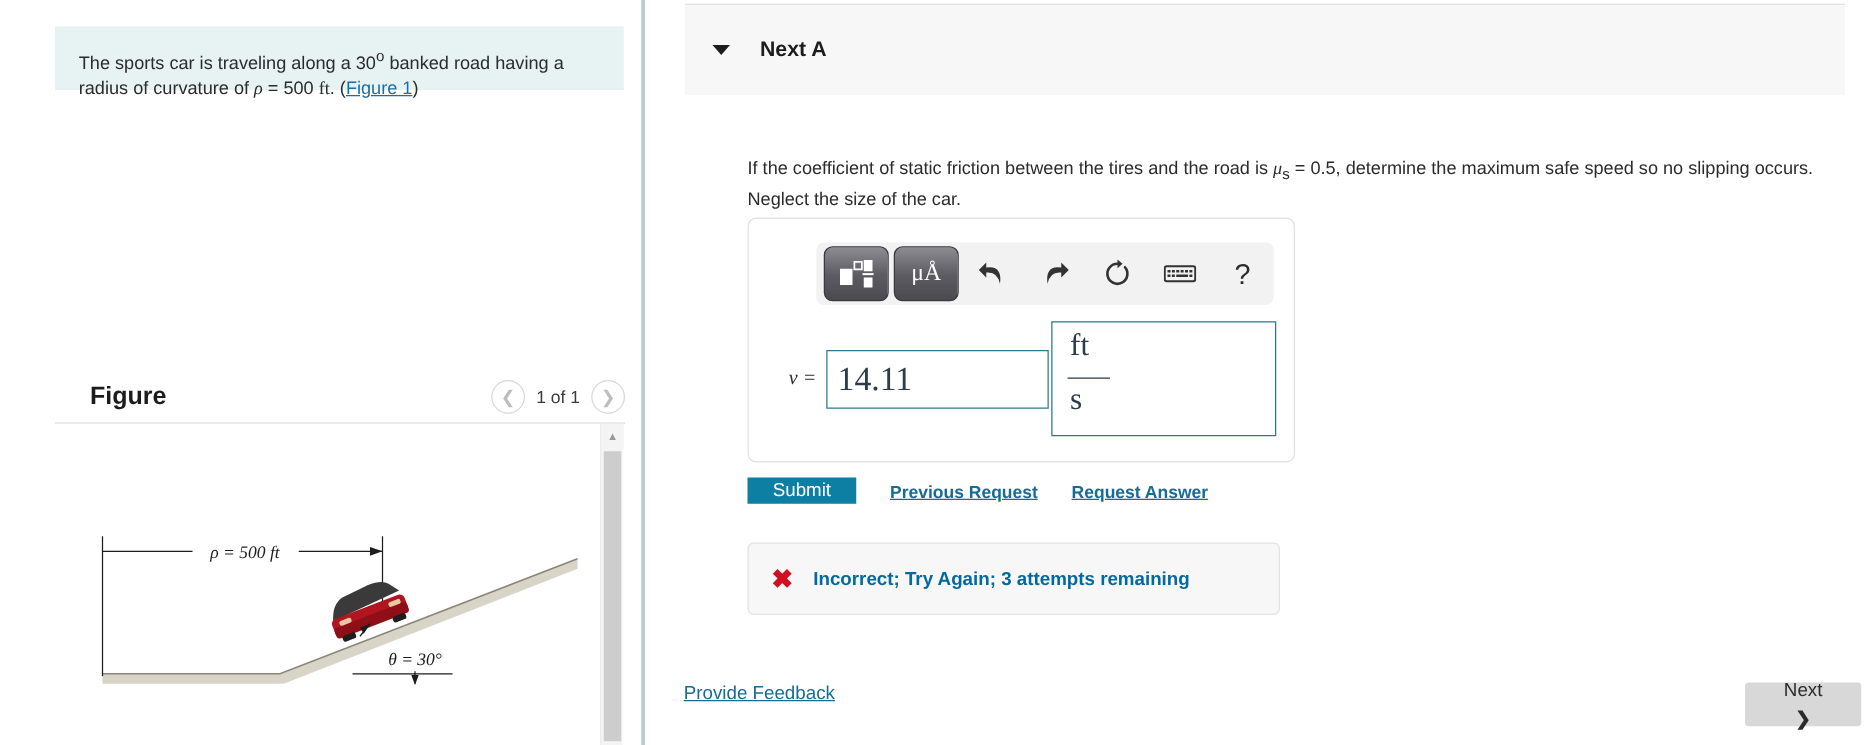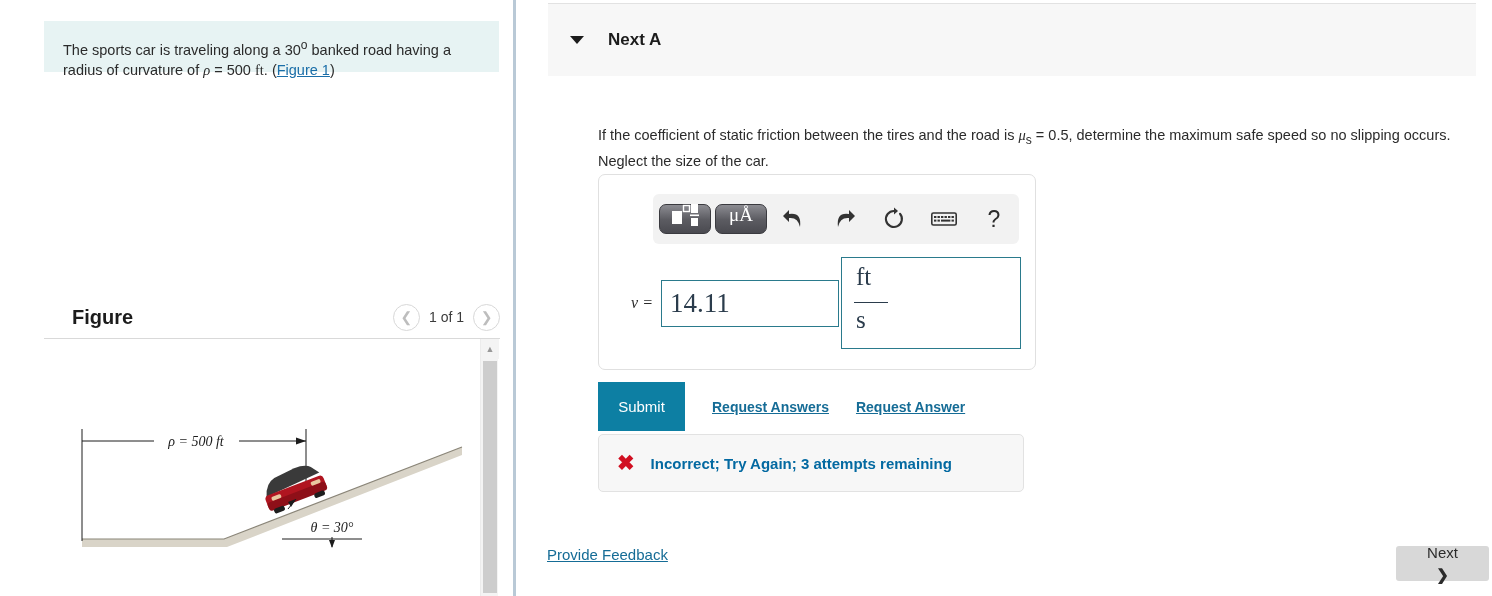--- a/index.html
+++ b/index.html
@@ -115,24 +115,24 @@
     width: 438px; height: 196px;
     border: 1px solid #e0e0e0; border-radius: 7px; background: #fff;
   }
   .toolbar {
     position: absolute; left: 54px; top: 19px;
     width: 366px; height: 50px;
     background: #f2f2f2; border-radius: 6px;
     display: flex; align-items: center; padding-left: 6px; gap: 4px;
   }
   .tb-btn {
-    width: 52px; height: 30px; border-radius: 7px;
+    width: 52px; height: 44px; border-radius: 7px;
     background: linear-gradient(180deg,#8c8c92 0%,#5c5c62 52%,#4a4a50 100%);
     border: 1px solid #3a3a3f;
-    display: flex; align-items: flex-end; justify-content: center;
+    display: flex; align-items: center; justify-content: center;
     cursor: pointer;
   }
   .tb-icon {
     width: 30px; height: 36px;
     display: flex; align-items: center; justify-content: center;
     color: #fff; font-family: "Liberation Serif", serif; font-size: 19px;
   }
   .tb-plain {
     width: 46px; height: 40px;
     display: flex; align-items: center; justify-content: center;
@@ -169,21 +169,21 @@
   .unit-bar {
     position: absolute; left: 12px; top: 44px;
     width: 34px; height: 1px; background: #2b3c4c;
   }
 
   .submit-row {
     position: absolute; left: 82px; top: 382px;
     display: flex; align-items: center;
   }
   .submit-btn {
-    width: 87px; height: 49px; background: #0d7fa3;
+    width: 87px; height: 21px; background: #0d7fa3;
     color: #fff; font-size: 15px; border: none;
     display: flex; align-items: center; justify-content: center;
     cursor: pointer; font-family: "Liberation Sans", sans-serif;
   }
   .link-btn {
     margin-left: 27px; color: #156c96; font-size: 14px;
     font-weight: bold; text-decoration: underline; cursor: pointer;
   }
 
   .feedback-box {
@@ -342,21 +342,21 @@
         <div class="units-field">
           <span class="unit-num">ft</span>
           <span class="unit-bar"></span>
           <span class="unit-den">s</span>
         </div>
       </div>
     </div>
 
     <div class="submit-row">
       <button class="submit-btn">Submit</button>
-      <span class="link-btn">Request Answers</span>
+      <span class="link-btn">Previous Request</span>
       <span class="link-btn">Request Answer</span>
     </div>
 
     <div class="feedback-box">
       <span class="x-icon">✖</span>
       <span class="feedback-text">Incorrect; Try Again; 3 attempts remaining</span>
     </div>
 
     <span class="provide-feedback">Provide Feedback</span>
     <button class="next-btn">

